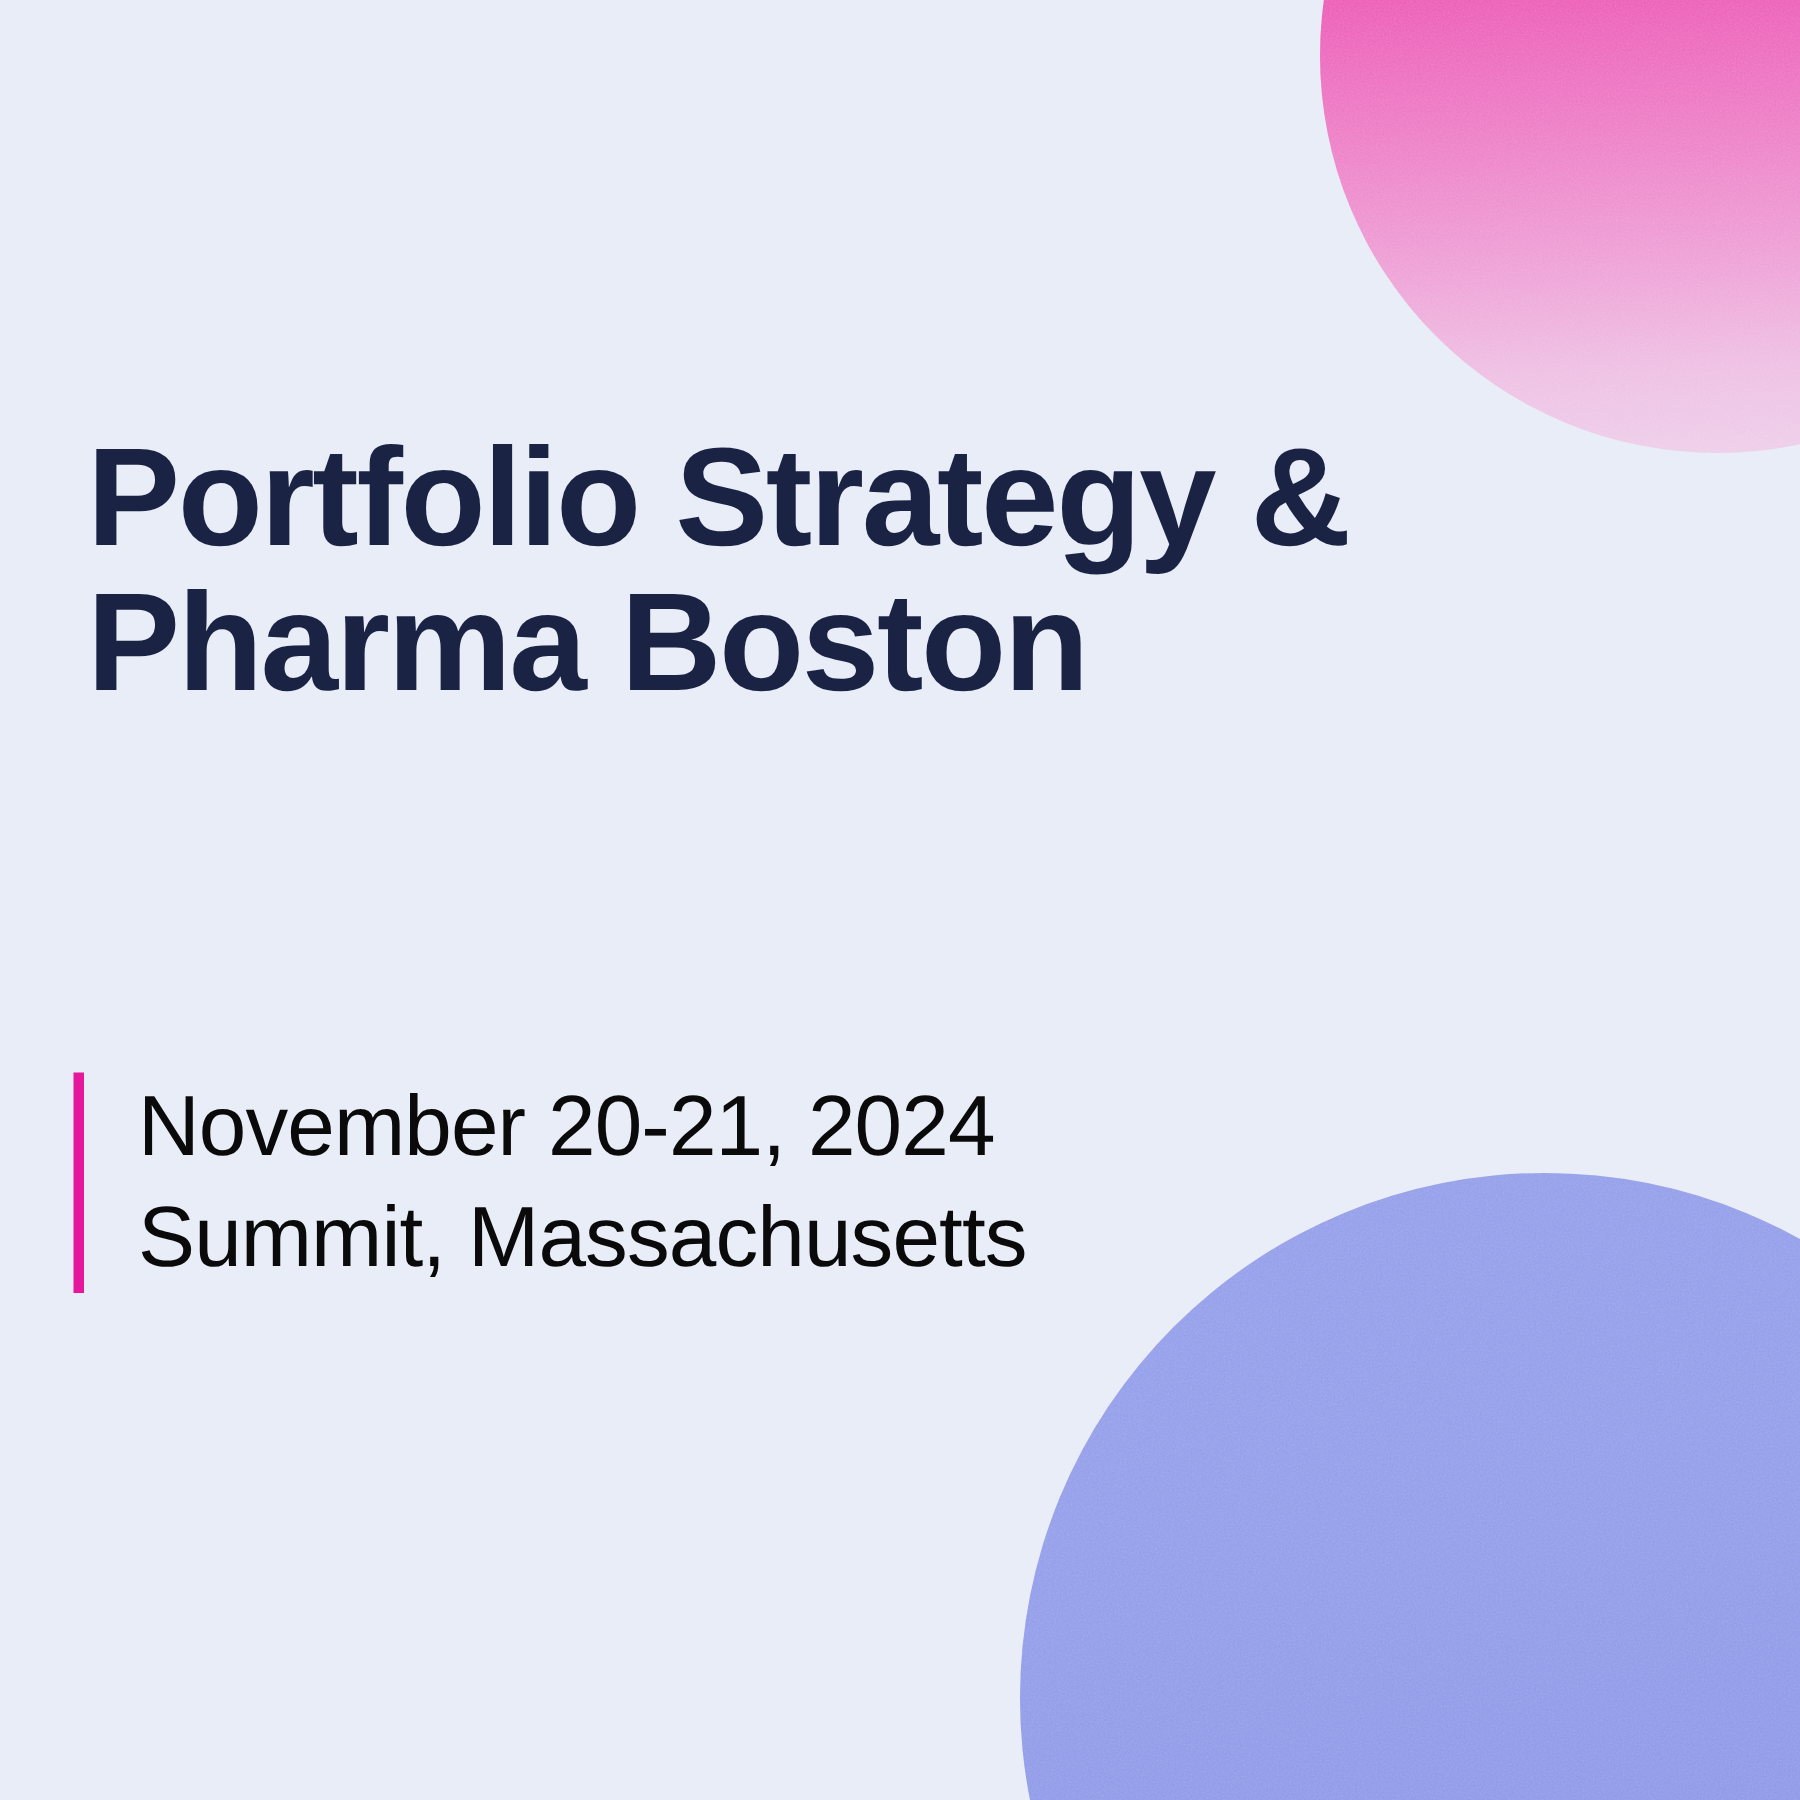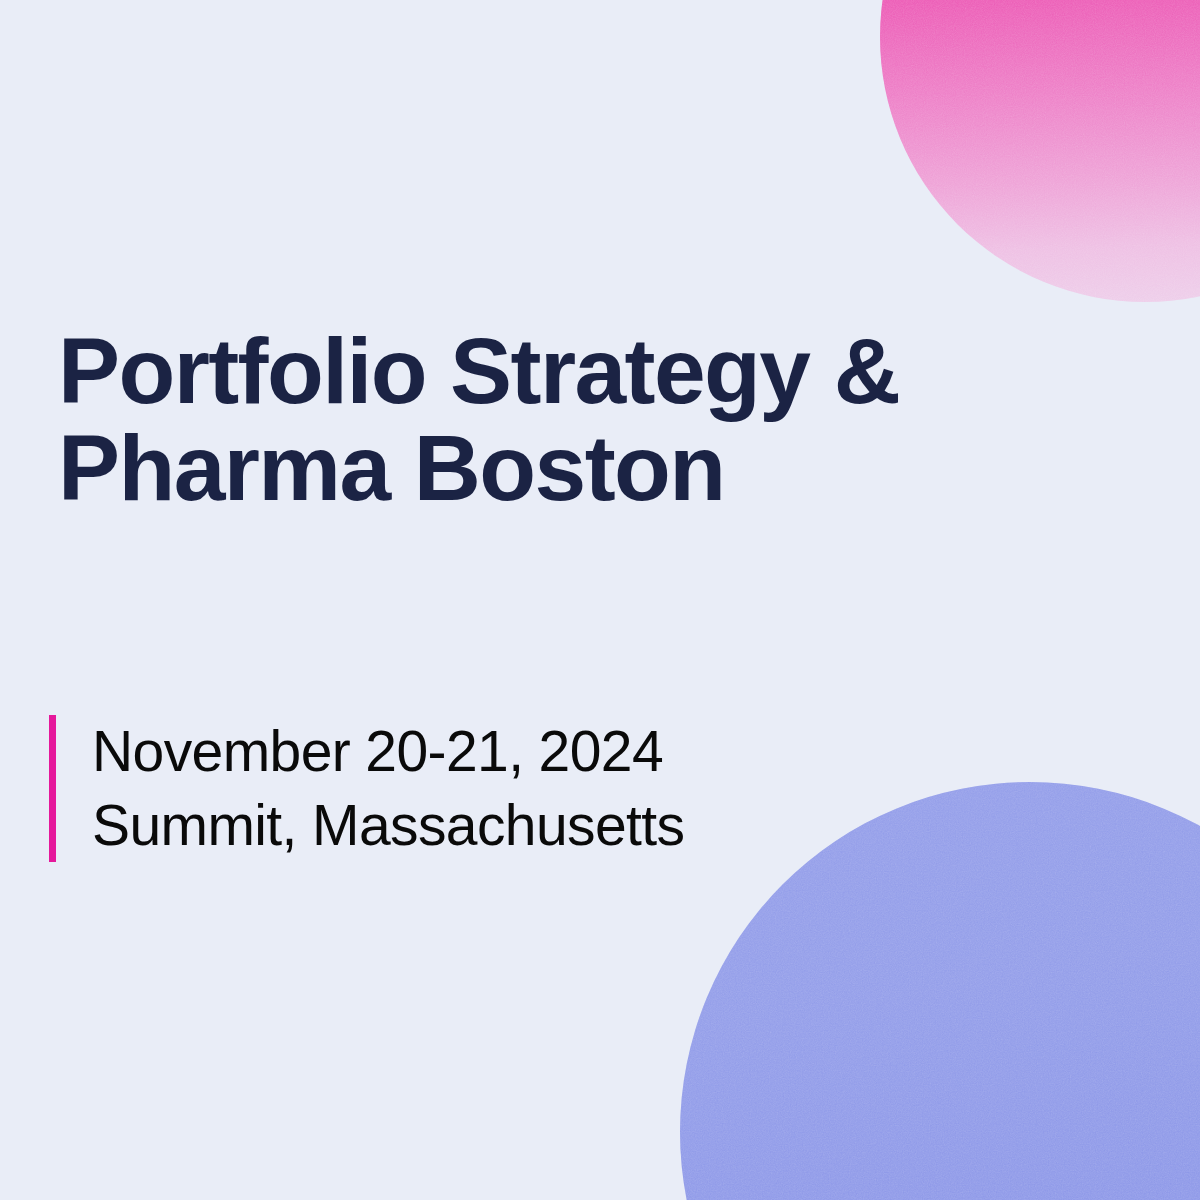--- a/index.html
+++ b/index.html
@@ -101,21 +101,20 @@
     line-height: 1;
     white-space: nowrap;
   }
 
   
   #headline {
     position: absolute;
     left: 58px;
     top: 283px;
     width: 960px;
-    margin-top: 40px;
   }
 
   #headline .hl-line {
     display: block;
     color: #1b2344;
     font-size: 93px;
     font-weight: 700;
     line-height: 1.04;
     letter-spacing: -1.6px;
     white-space: nowrap;

